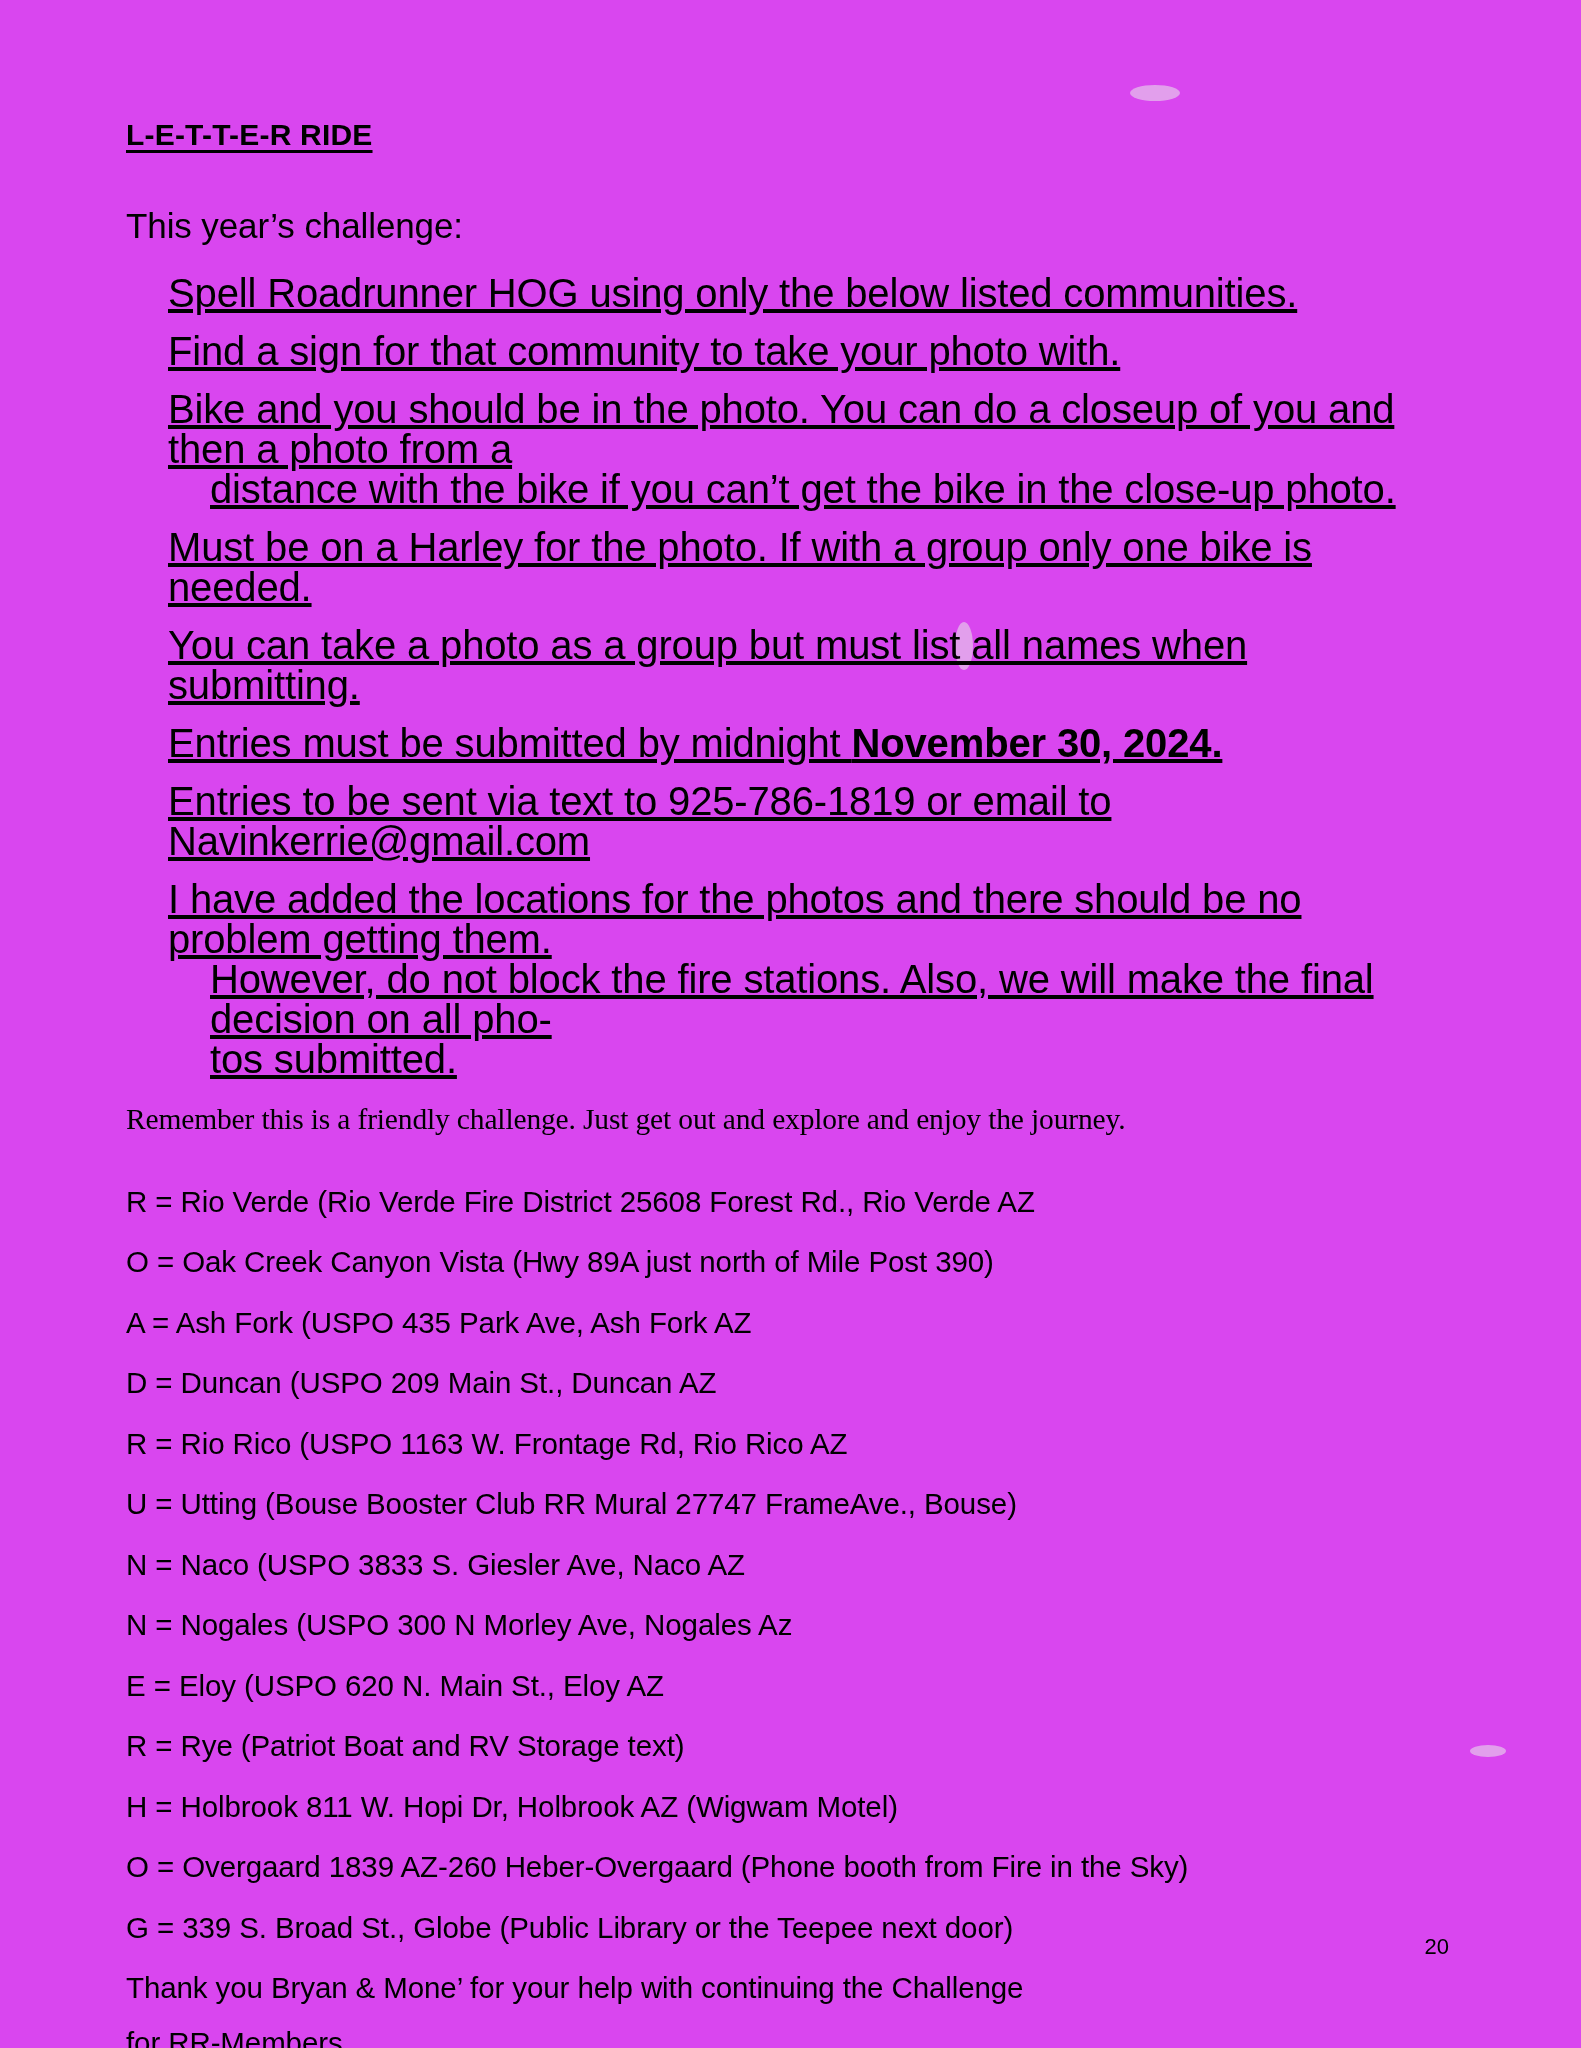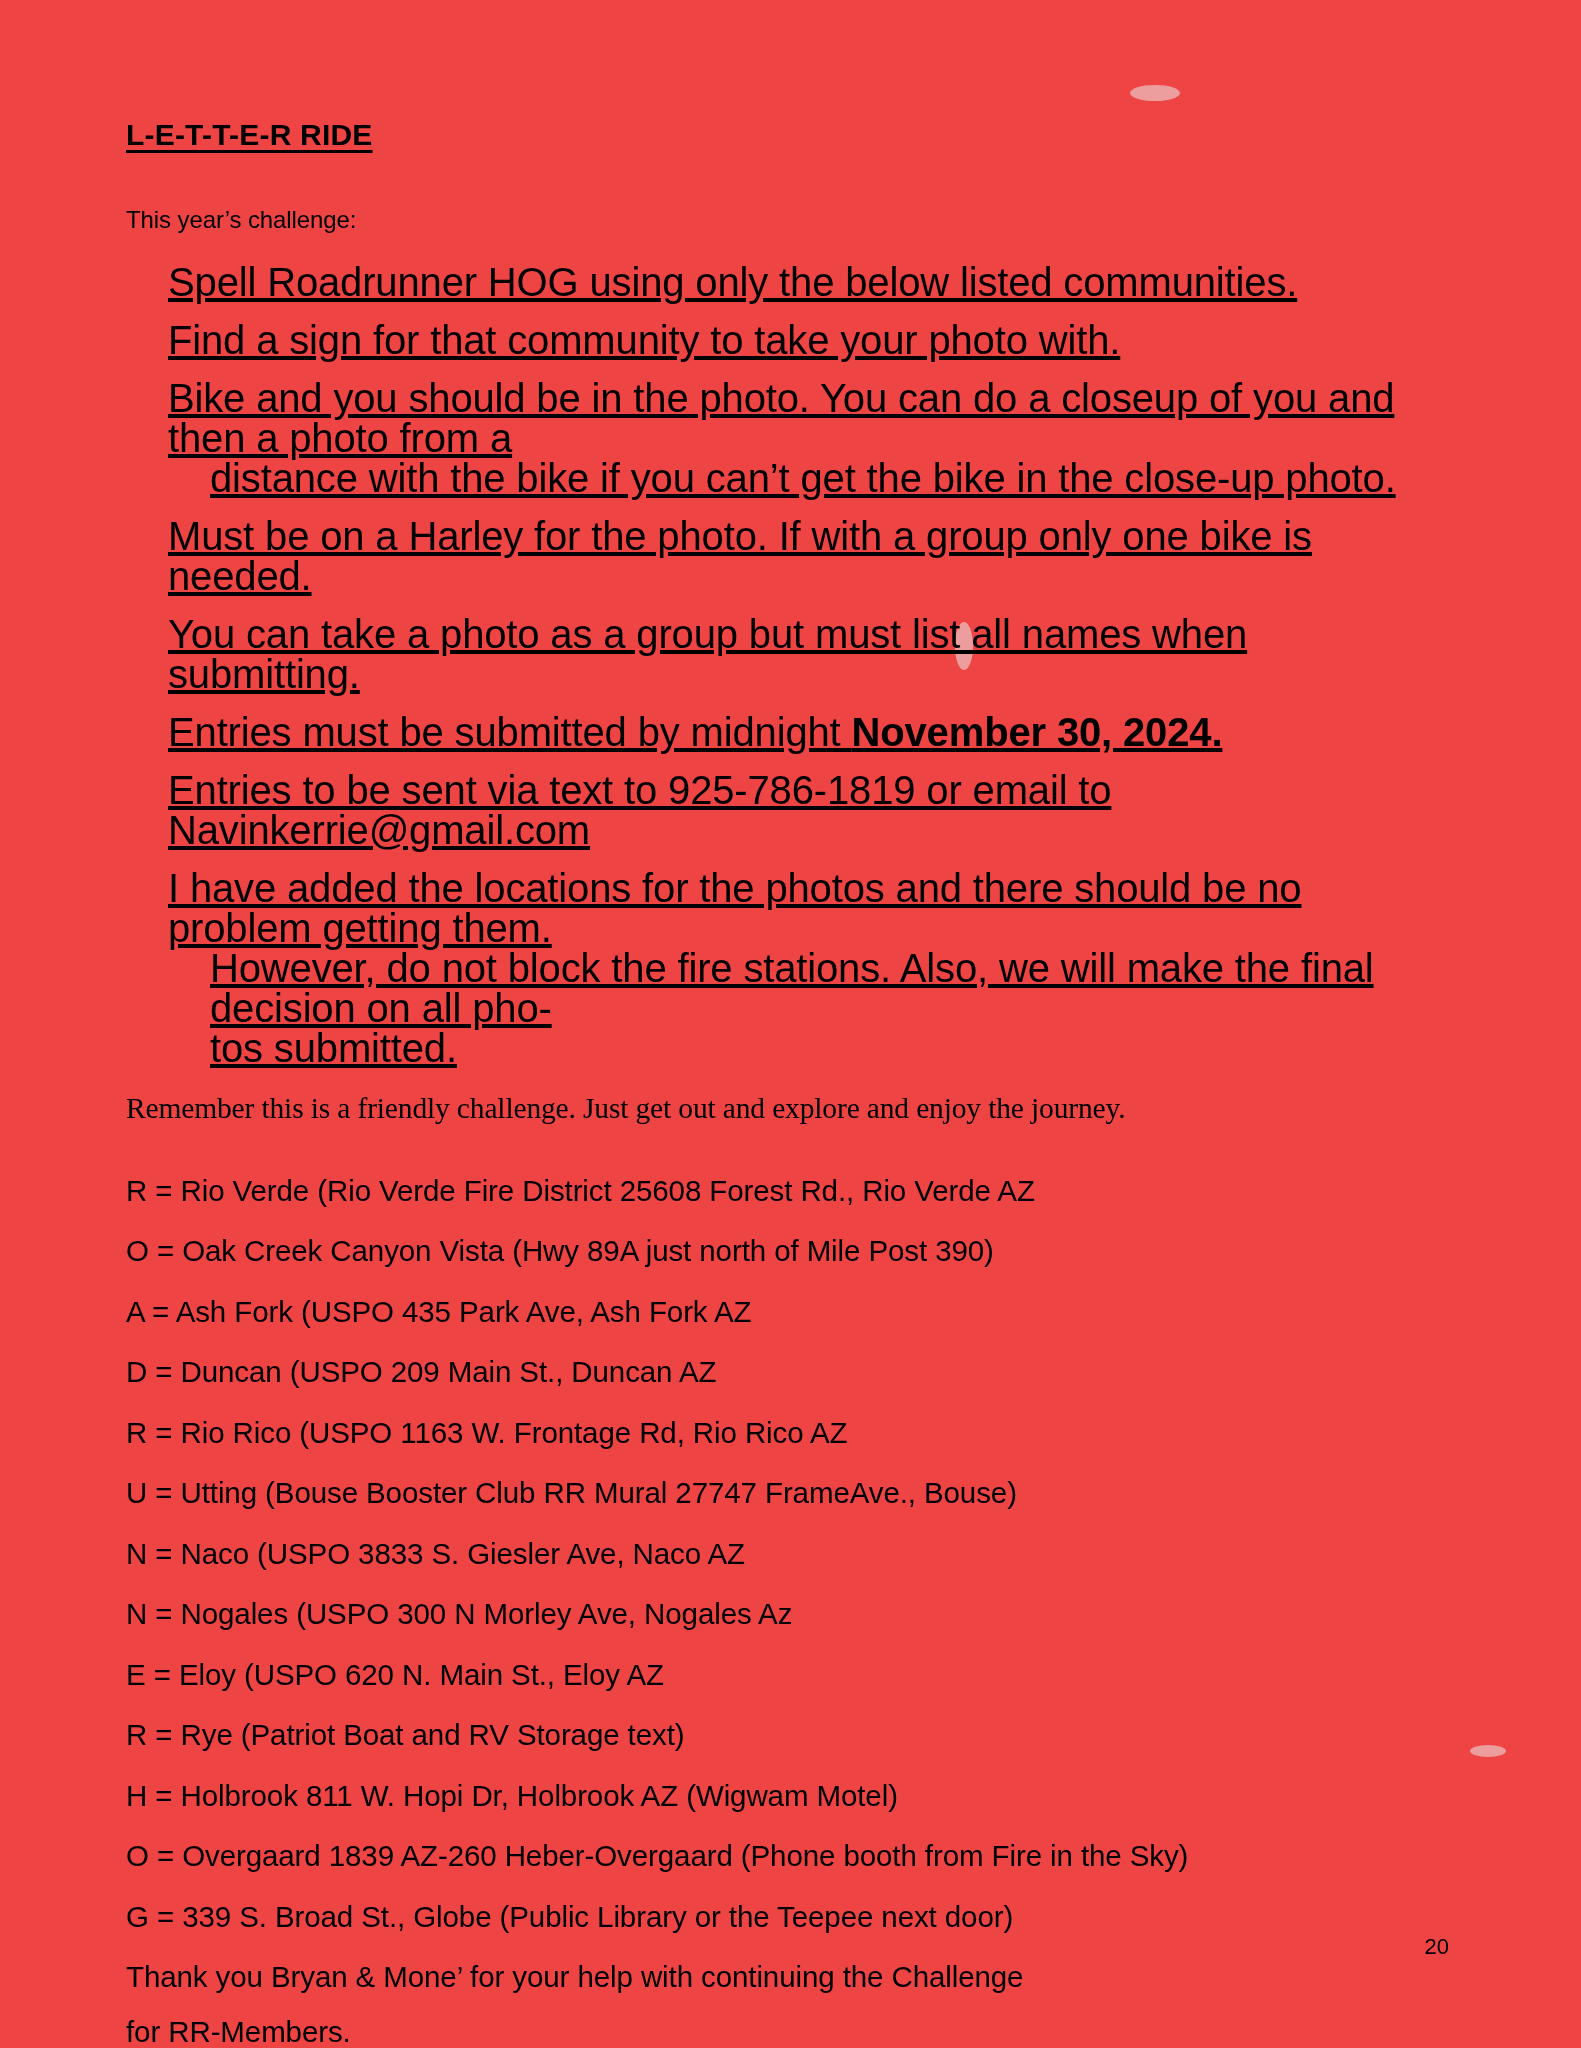--- a/index.html
+++ b/index.html
@@ -13,41 +13,41 @@
     position: relative;
     font-family: "Liberation Sans", sans-serif;
     color: #000000;
     overflow: hidden;
   }
   .page {
     position: absolute;
     left: 0; top: 0;
     width: 1581px;
     height: 2048px;
-    background: #ef4444;
+    background: #d946ef;
   }
   .content {
     position: absolute;
     left: 126px;
     top: 118px;
     width: 1320px;
   }
   .doc-title {
     font-size: 30px;
     font-weight: bold;
     letter-spacing: 0.2px;
     text-decoration: underline;
     text-underline-offset: 5px;
     margin: 0 0 56px 0;
     display: inline-block;
   }
   .title-row { display: block; }
 
   .para {
-    font-size: 24px;
+    font-size: 35px;
     line-height: 1.0;
     margin: 0 0 18px 0;
     letter-spacing: -0.1px;
   }
   .lead {
     margin-bottom: 30px;
   }
   .block-indent {
     margin-left: 42px;
     margin-bottom: 0;

